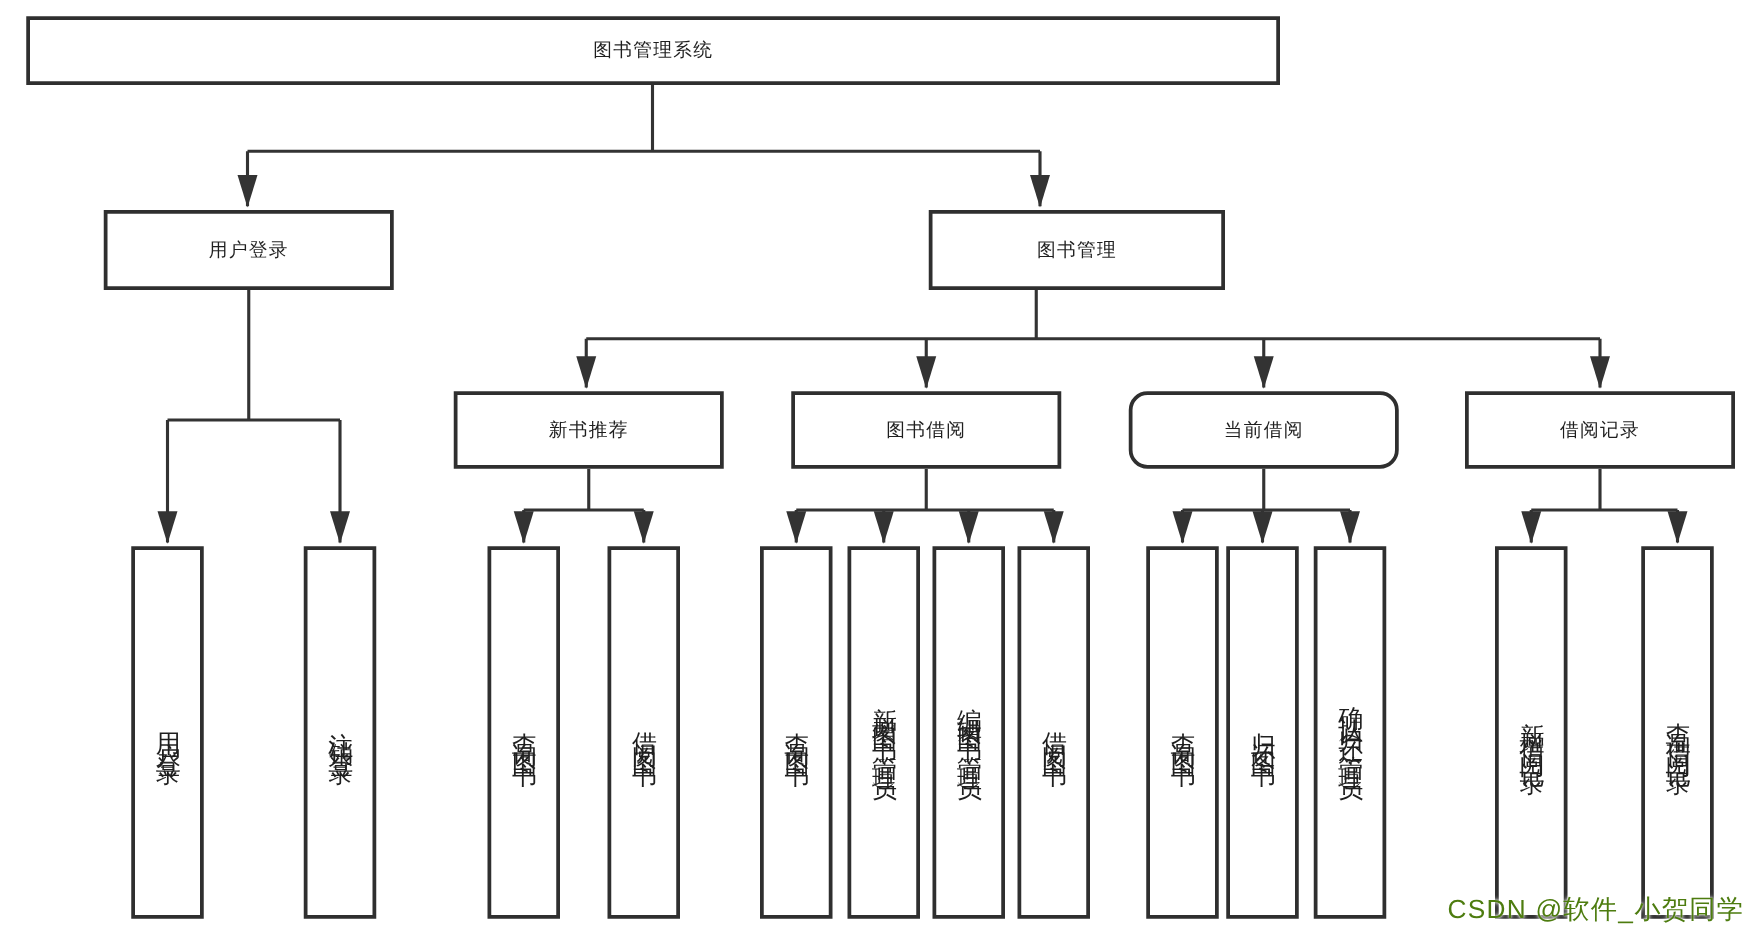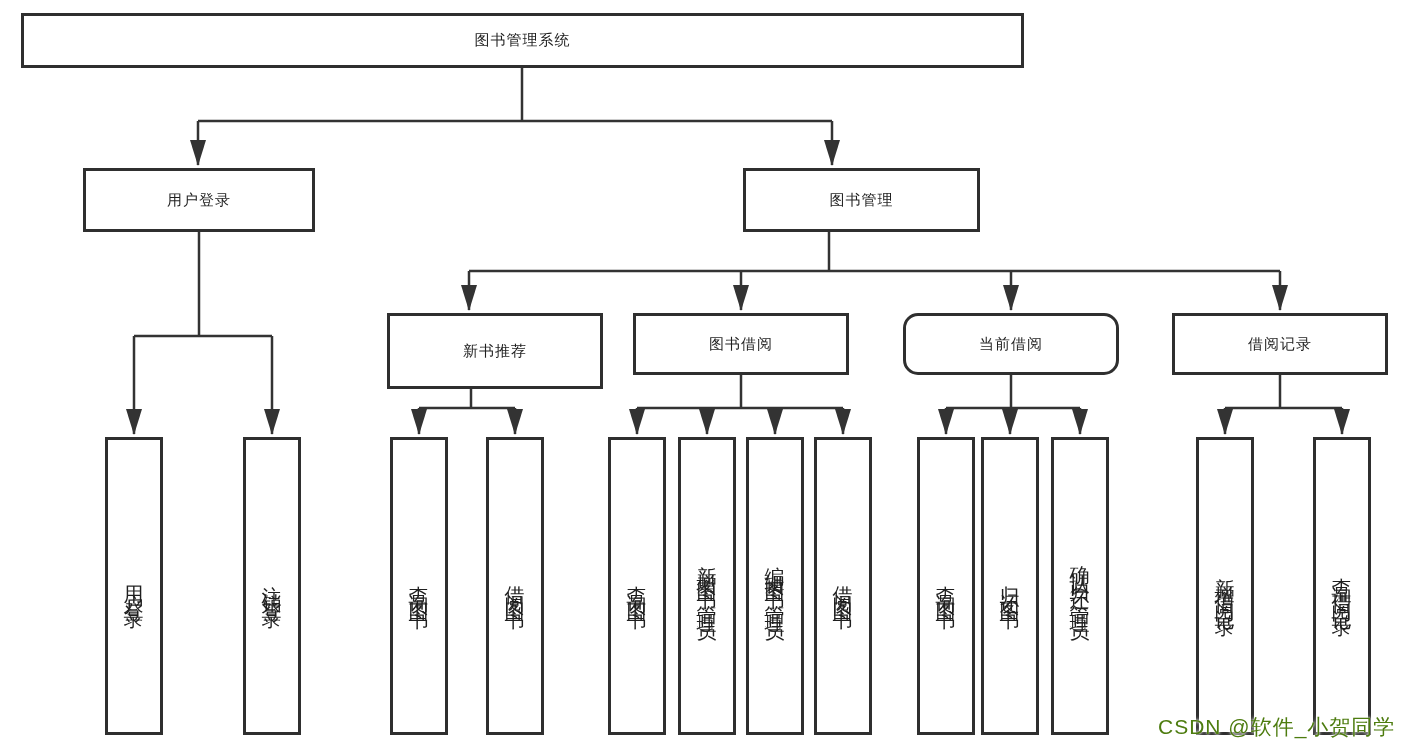--- a/index.html
+++ b/index.html
@@ -122,21 +122,21 @@
         <path d="M1342,408 V434" marker-end="url(#arw)"></path>
       </g>
     </g>
   </svg>
 
   <div class="node h-label" style="left:21px; top:13px; width:1003px; height:55px;">图书管理系统</div>
 
   <div class="node h-label" style="left:83px; top:168px; width:232px; height:64px;">用户登录</div>
   <div class="node h-label" style="left:711px; top:168px; width:237px; height:64px;margin-left:32px;">图书管理</div>
 
-  <div class="node h-label" style="left:363px; top:313px; width:216px; height:76px;margin-left:24px;">新书推荐</div>
+  <div class="node h-label" style="left:363px; top:313px; width:216px; height:62px;">新书推荐</div>
   <div class="node h-label" style="left:633px; top:313px; width:216px; height:62px;">图书借阅</div>
   <div class="node h-label" style="left:903px; top:313px; width:216px; height:62px;border-radius:15px;">当前借阅</div>
   <div class="node h-label" style="left:1172px; top:313px; width:216px; height:62px;">借阅记录</div>
 
   <div class="node leaf" style="left:105px; top:437px; width:58px; height:298px;">
     <span>用户登录</span>
   </div>
   <div class="node leaf" style="left:243px; top:437px; width:58px; height:298px;">
     <span>注销登录</span>
   </div>

